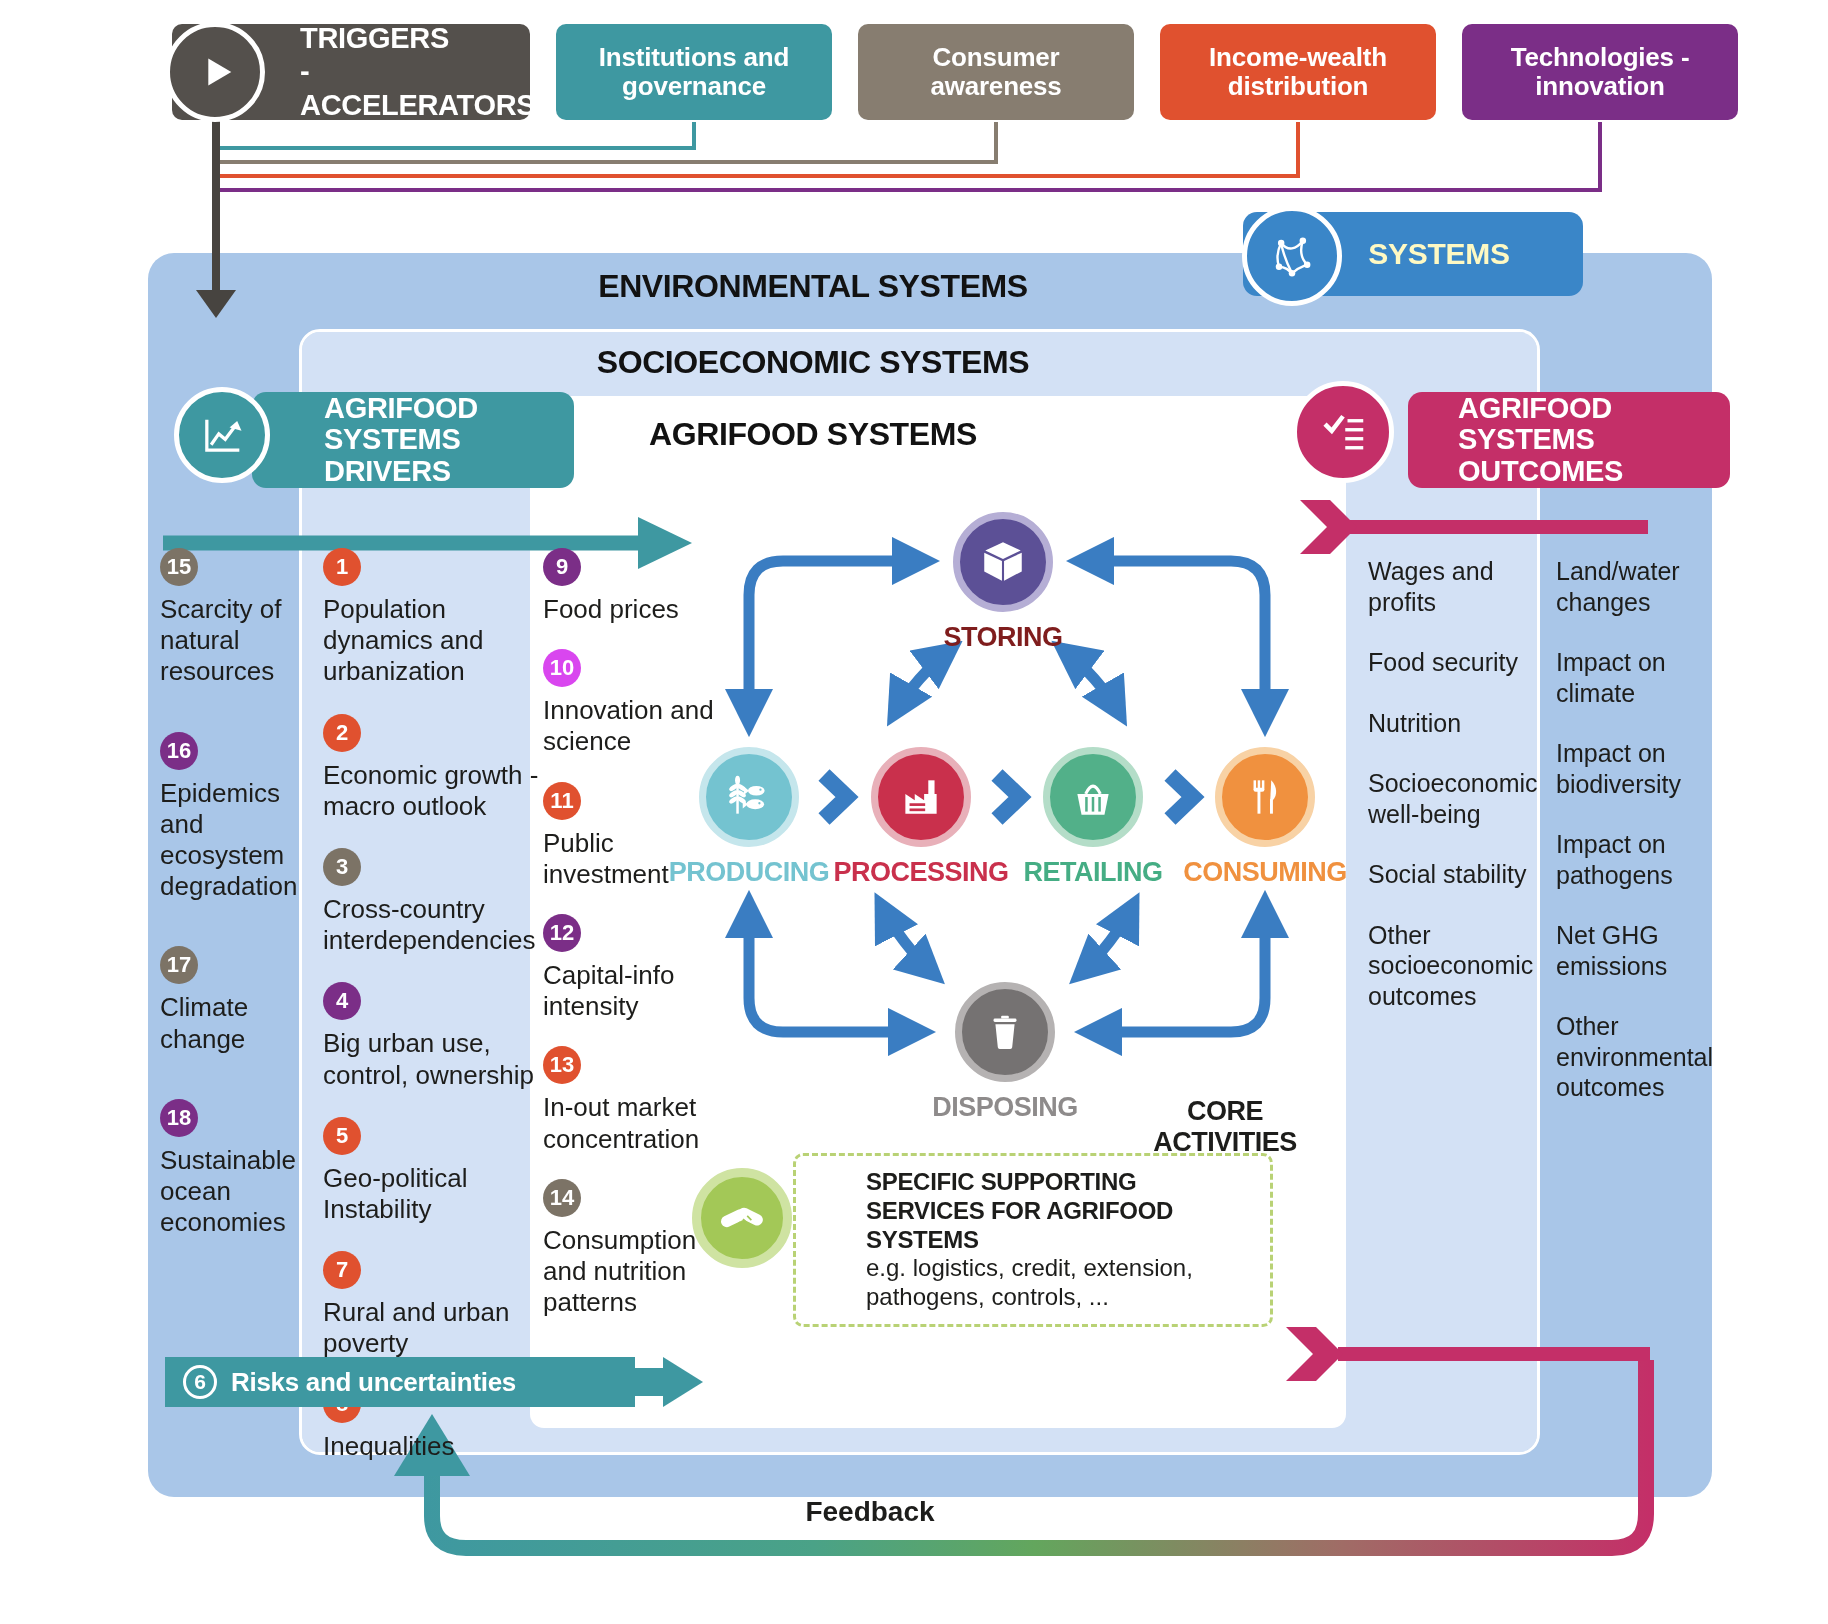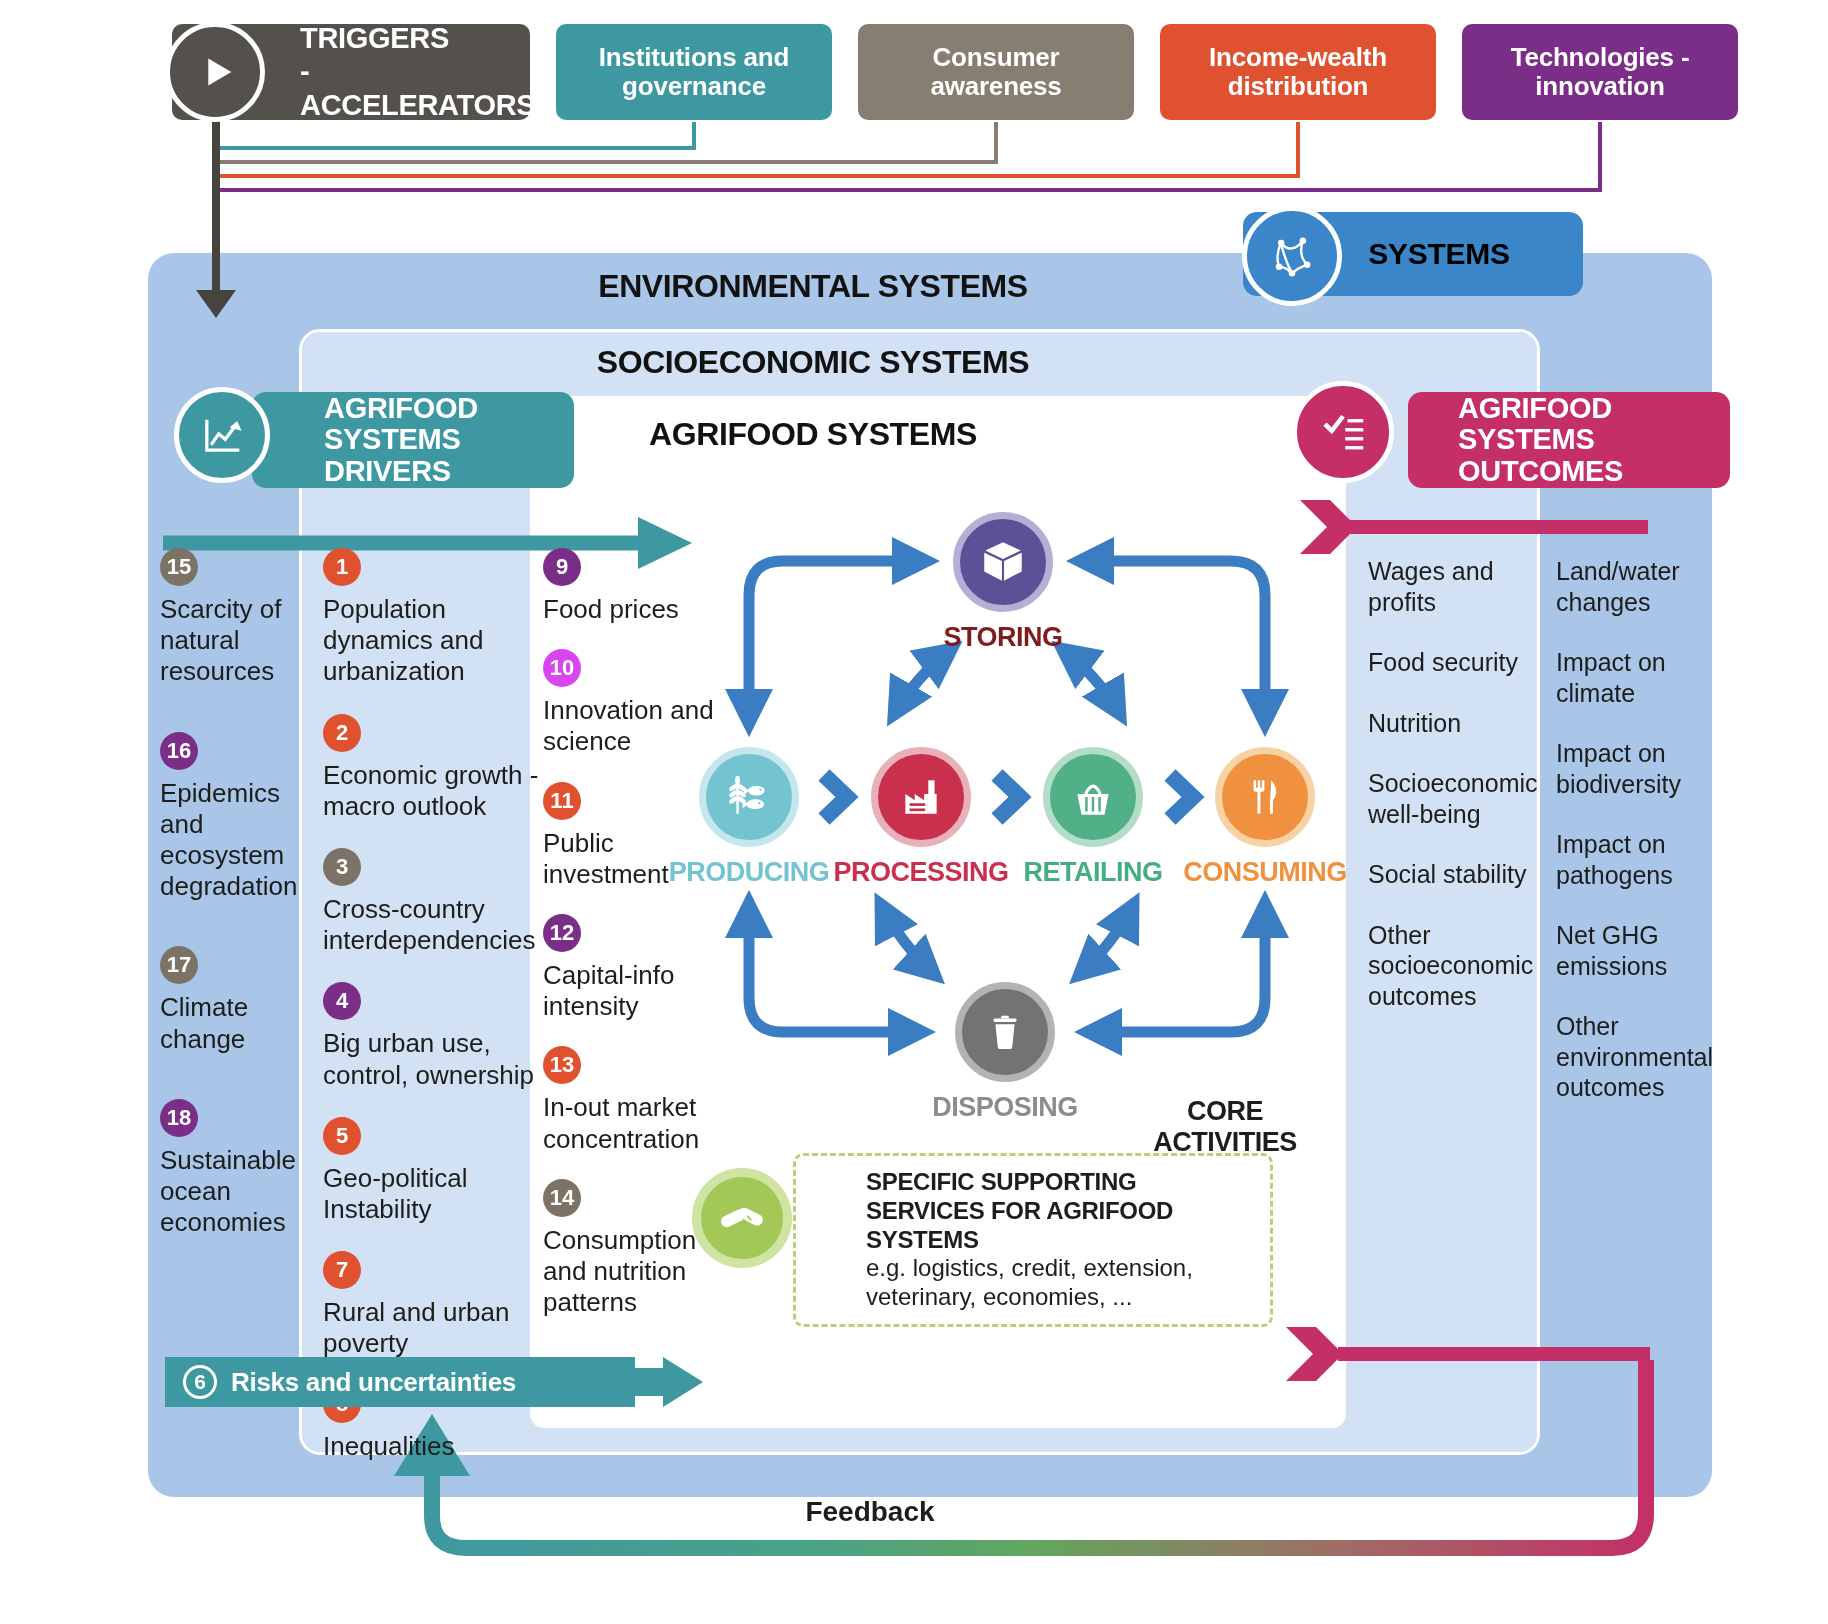--- a/index.html
+++ b/index.html
@@ -23,21 +23,21 @@
   .play-badge{left:165px;top:22px;width:90px;height:90px;border-radius:50%;background:#54504c;border:5px solid #fff;
               display:flex;align-items:center;justify-content:center;}
   .top-row{left:556px;top:24px;display:flex;gap:26px;}
   .top-box{width:276px;height:96px;border-radius:10px;color:#fff;display:flex;align-items:center;justify-content:center;
            text-align:center;font-weight:700;font-size:26px;line-height:1.12;letter-spacing:-0.2px;}
   .top-box span{display:inline-block;max-width:225px;}
 
   
   .systems-box{left:1243px;top:212px;width:340px;height:84px;background:#3a86c8;border-radius:14px;
                display:flex;align-items:center;justify-content:center;padding-left:52px;box-sizing:border-box;
-               color:#000000;font-weight:700;font-size:30px;letter-spacing:-0.3px;}
+               color:#fef9c3;font-weight:700;font-size:30px;letter-spacing:-0.3px;}
   .systems-badge{left:1242px;top:206px;width:90px;height:90px;border-radius:50%;background:#3a86c8;border:5px solid #fff;
                  display:flex;align-items:center;justify-content:center;}
 
   
   .drivers-box{left:252px;top:392px;width:322px;height:96px;background:#3e98a1;border-radius:14px;
                display:flex;flex-direction:column;justify-content:center;padding-left:72px;box-sizing:border-box;}
   .drivers-box span,.outcomes-box span{display:block;color:#fff;font-weight:700;font-size:29px;line-height:1.08;letter-spacing:-0.3px;}
   .drivers-badge{left:174px;top:387px;width:86px;height:86px;border-radius:50%;background:#3e98a1;border:5px solid #fff;
                  display:flex;align-items:center;justify-content:center;}
   .outcomes-box{left:1408px;top:392px;width:322px;height:96px;background:#c42f68;border-radius:14px;
@@ -441,21 +441,21 @@
       </g>
         </svg>
     </div>
     <div class="nlabel">DISPOSING</div>
   </div>
 
   <div class="abs core-activities ontop">CORE ACTIVITIES</div>
 
   <div class="abs services-box ontop">
     <div class="services-title">SPECIFIC SUPPORTING SERVICES FOR AGRIFOOD SYSTEMS</div>
-    <div class="services-examples">e.g. logistics, credit, extension, veterinary, economies, ...</div>
+    <div class="services-examples">e.g. logistics, credit, extension, pathogens, controls, ...</div>
   </div>
   <div class="abs handshake-badge ontop">
     <svg viewBox="0 0 48 48" width="50" height="50">
       <g fill="#fff">
         <rect x="3" y="19" width="25" height="11" rx="5.5" transform="rotate(-26 15 24)"></rect>
         <rect x="20" y="17" width="25" height="11" rx="5.5" transform="rotate(26 32 22)"></rect>
       </g>
       <path d="M21 28 l4 4 M25 25 l4 4 M29 22 l4 4" stroke="#a3c857" stroke-width="1.6" fill="none"></path>
     </svg>
   </div>

